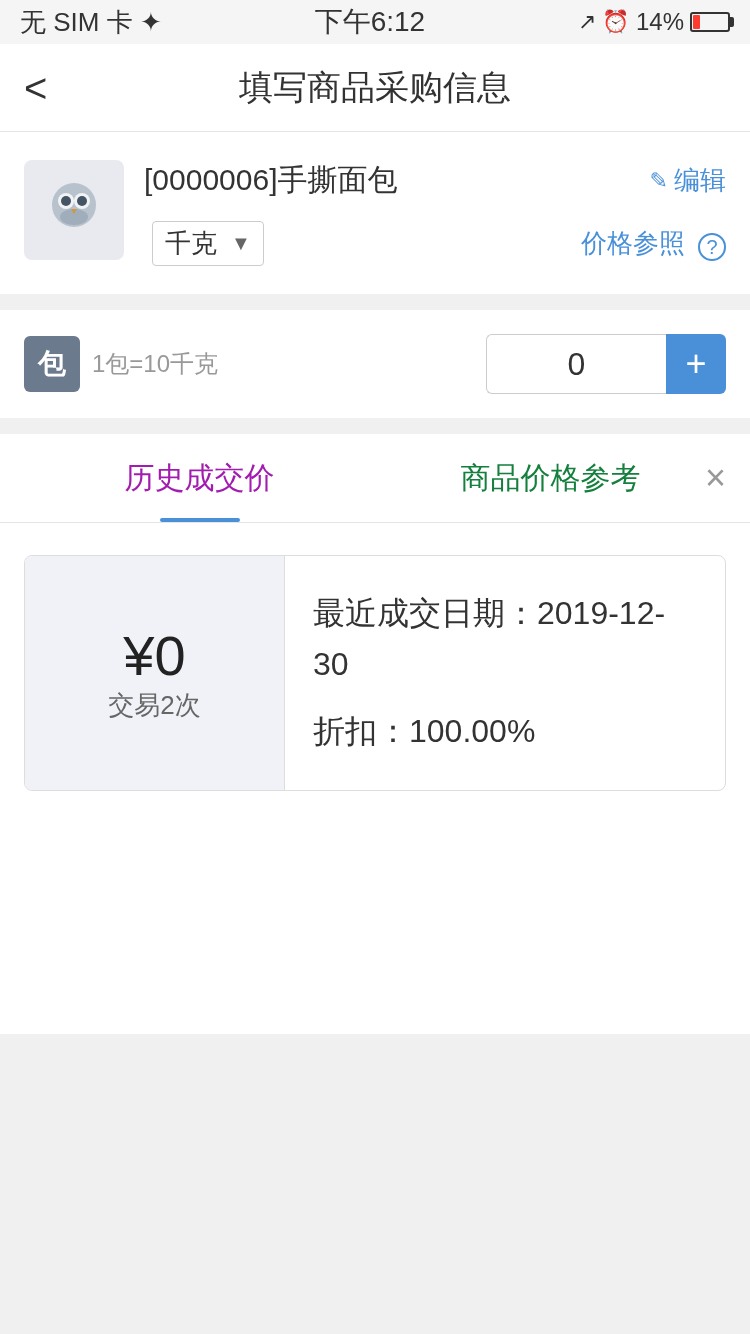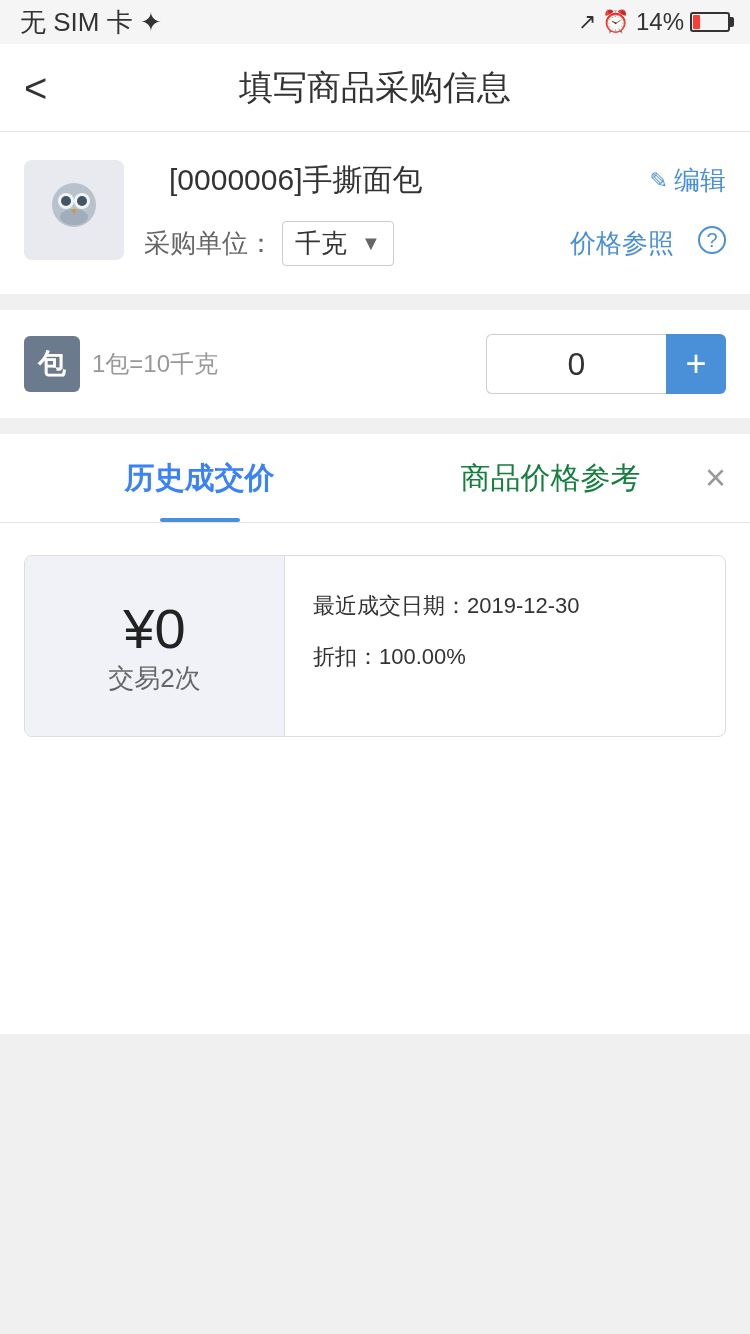--- a/index.html
+++ b/index.html
@@ -126,21 +126,20 @@
       position: relative;
     }
     .product-info {
       flex: 1;
     }
     .product-header {
       display: flex;
       align-items: center;
       justify-content: space-between;
       margin-bottom: 20px;
-      margin-left: 25px;
     }
     .product-name {
       font-size: 30px;
       color: #333;
       font-weight: 500;
     }
     .edit-btn {
       display: flex;
       align-items: center;
       gap: 6px;
@@ -170,22 +169,22 @@
       color: #333;
       gap: 14px;
       margin-left: 8px;
     }
     .unit-select-arrow {
       font-size: 20px;
       color: #666;
     }
     .price-ref {
       display: flex;
-      align-items: flex-start;
-      gap: 24px;
+      align-items: flex-end;
+      gap: 13px;
       color: #4a90d9;
       font-size: 26px;
       cursor: pointer;
     }
     .help-circle {
       width: 28px;
       height: 28px;
       border: 2px solid #4a90d9;
       border-radius: 50%;
       display: inline-flex;
@@ -282,22 +281,21 @@
       height: 88px;
       display: flex;
       flex-direction: column;
       align-items: center;
       justify-content: center;
       cursor: pointer;
       position: relative;
       font-size: 30px;
     }
     .panel-tab.active {
-      color: #3b82f6;
-      font-weight: bold;
+      color: #a21caf;
     }
     .panel-tab.inactive {
       color: #15803d;
     }
     .tab-underline {
       position: absolute;
       bottom: 0;
       left: 50%;
       transform: translateX(-50%);
       width: 80px;
@@ -347,32 +345,33 @@
       color: #666;
     }
     .price-card-right {
       flex: 1;
       padding: 32px 28px;
       display: flex;
       flex-direction: column;
       gap: 16px;
     }
     .price-info-row {
-      font-size: 22px;
+      font-size: 32px;
       color: #333;
       line-height: 1.6;
     }
   </style>
 </head>
 <body>
 
 <div class="status-bar">
   <div class="status-left">
     <span>无 SIM 卡 ✦</span>
   </div>
+  <div class="status-center">下午6:12</div>
   <div class="status-right">
     <span style="font-size:22px;">↗</span>
     <span style="font-size:22px;">⏰</span>
     <span style="font-size:24px;">14%</span>
     <div class="battery-icon">
       <div class="battery-body">
         <div class="battery-fill"></div>
       </div>
     </div>
   </div>
@@ -399,21 +398,20 @@
   <div class="product-info">
     <div class="product-header">
       <span class="product-name">[0000006]手撕面包</span>
       <div class="edit-btn">
         <span class="edit-icon-small">✎</span>
         <span>编辑</span>
       </div>
     </div>
     <div class="product-unit-row">
       <div style="display:flex;align-items:center;">
-        <span class="unit-label">采购单位：</span>
         <div class="unit-select">
           <span>千克</span>
           <span class="unit-select-arrow">▼</span>
         </div>
       </div>
       <div class="price-ref">
         <span>价格参照</span>
         <div class="help-circle">?</div>
       </div>
     </div>

